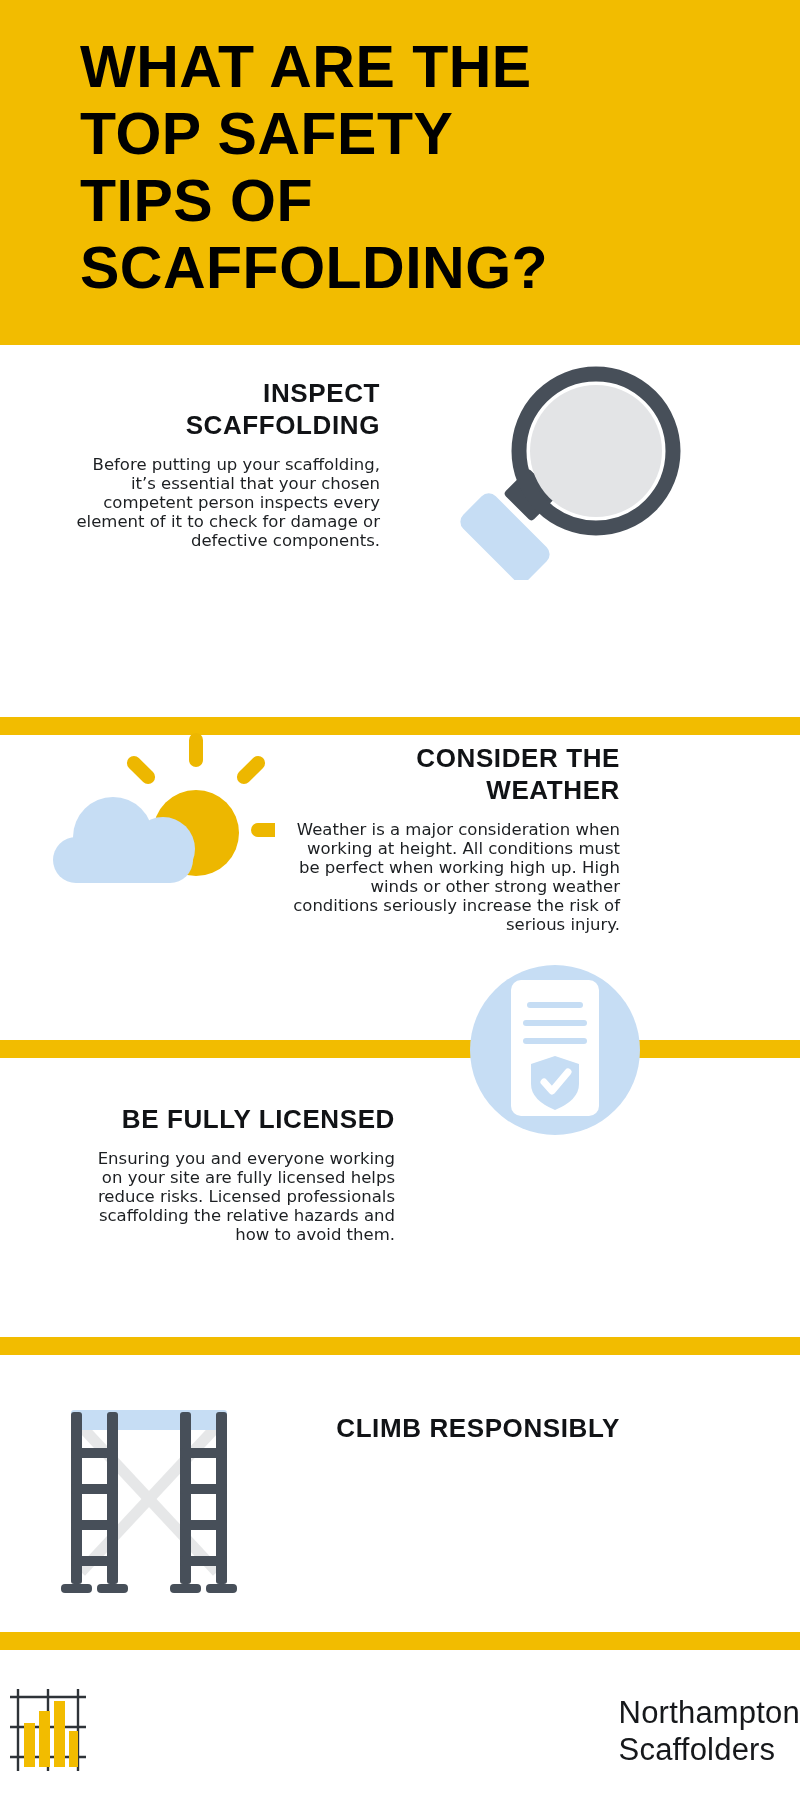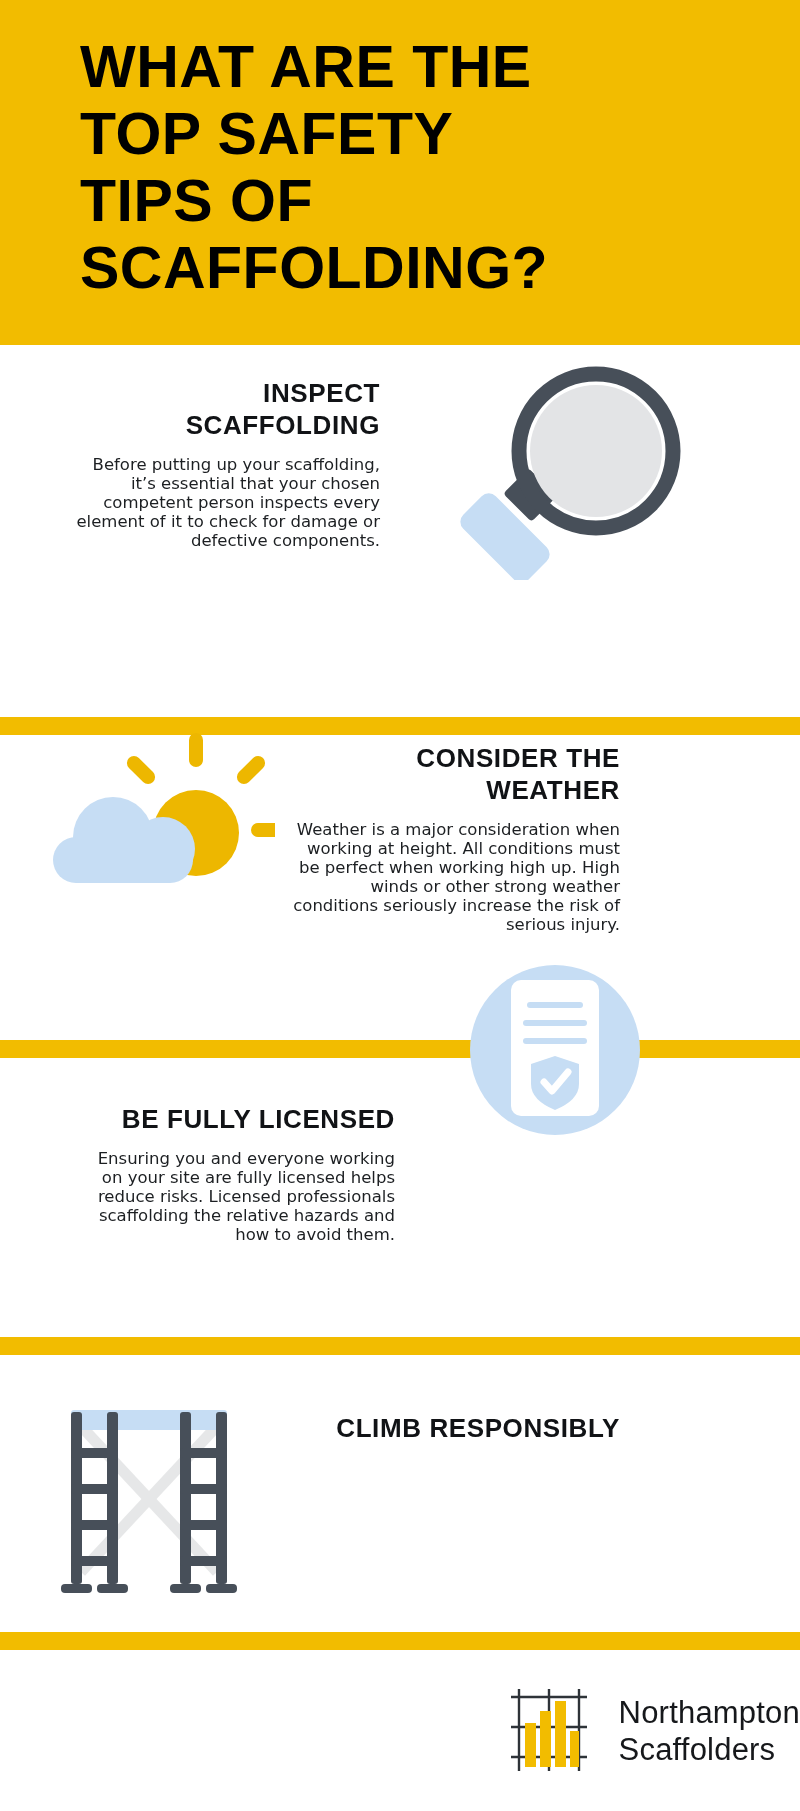--- a/index.html
+++ b/index.html
@@ -60,21 +60,21 @@
   }
   .align-left  { text-align:right; }
   .align-right { text-align:right; }
 
   .sec-icon { position:absolute; }
 
   
   .footer { position:absolute; left:0; top:1650px; width:800px; height:161px; background:#ffffff; }
   .logo-row {
     position:absolute; left:0; top:0; width:800px; height:161px;
-    display:flex; align-items:center; justify-content:flex-end; gap:22px;
+    display:flex; align-items:center; justify-content:space-between; gap:22px;
   }
   .logo-mark { width:96px; height:96px; position:relative; flex:0 0 auto; }
   .logo-text {
     font-family:"Liberation Sans", sans-serif;
     font-size:31px;
     line-height:37px;
     color:#16181b;
     white-space:pre-line;
     letter-spacing:0.2px;
   }

